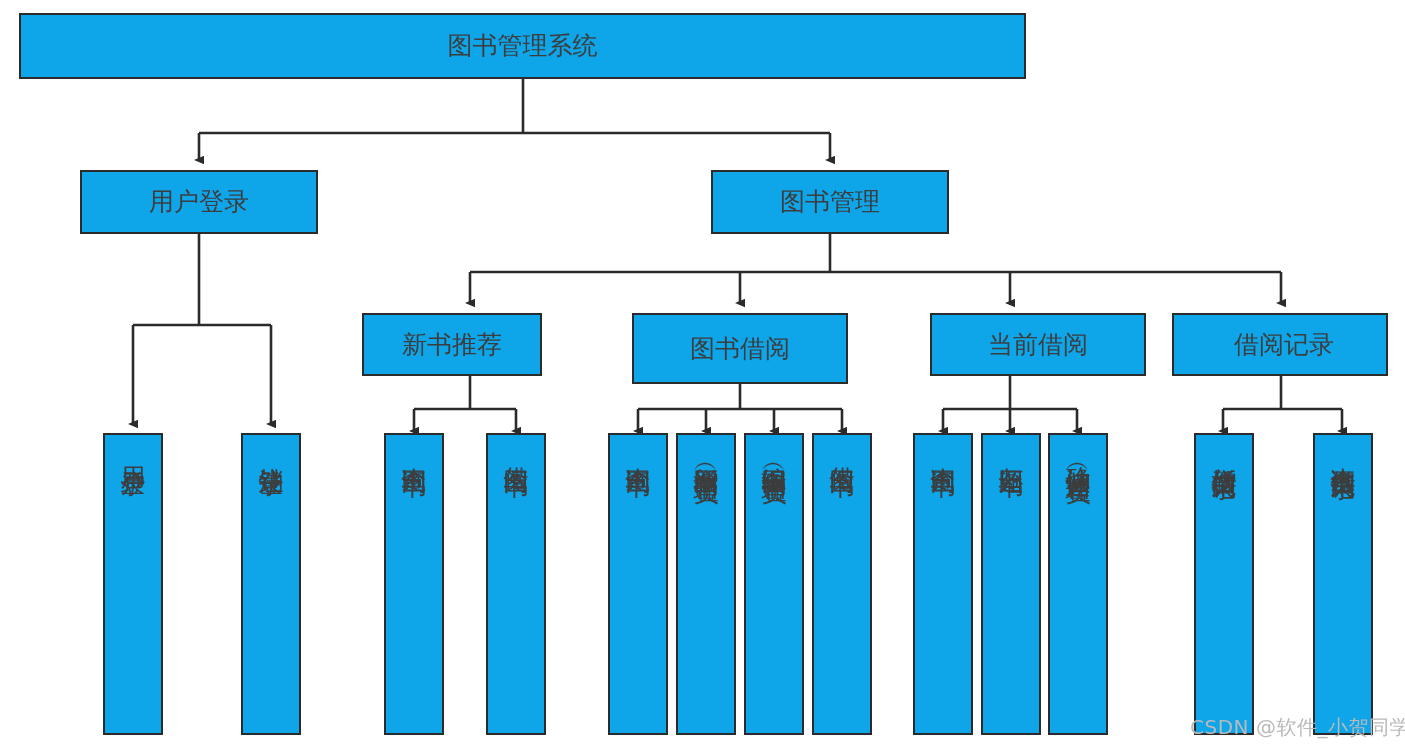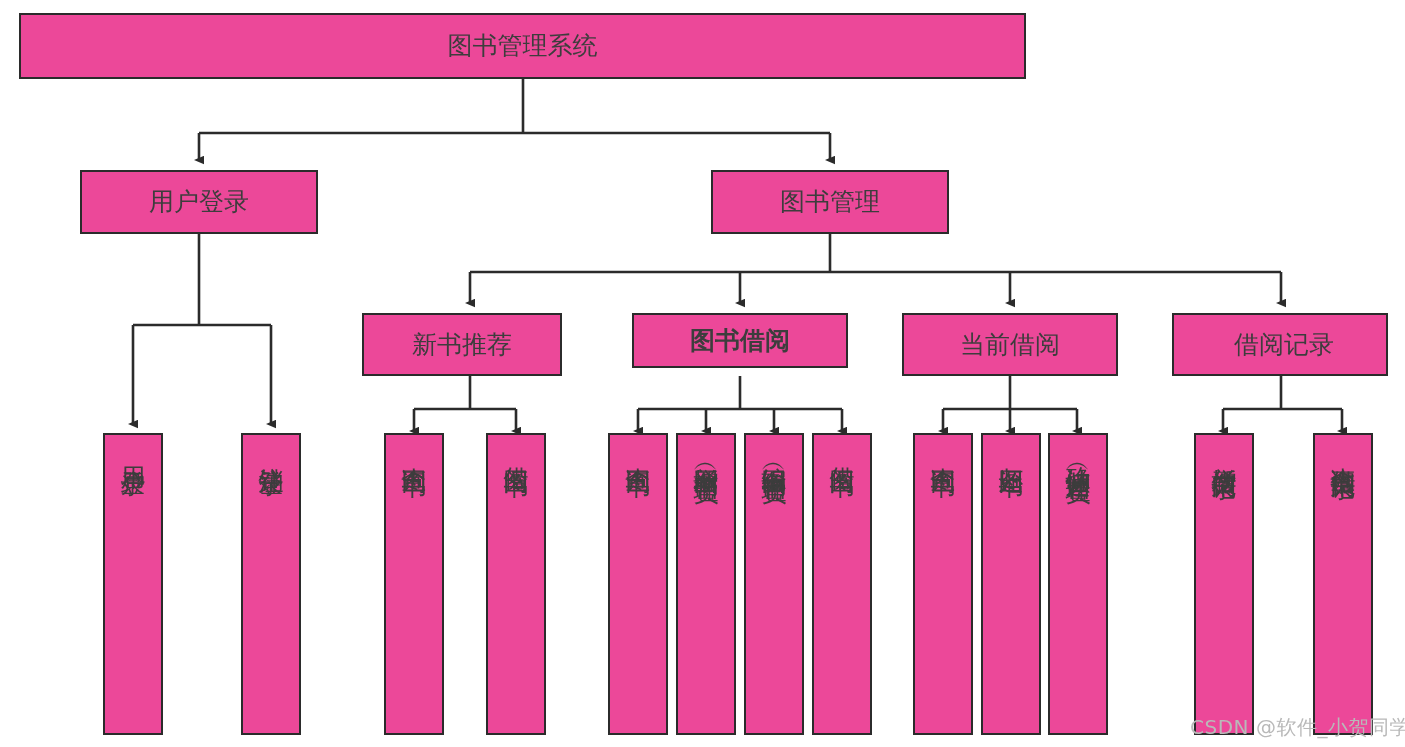--- a/index.html
+++ b/index.html
@@ -21,21 +21,21 @@
     position: absolute;
     left: 0;
     top: 0;
     width: 1405px;
     height: 747px;
   }
   .node {
     position: absolute;
     box-sizing: border-box;
     border: 2px solid #2b2b2b;
-    background: #ec4899;
+    background: #0ea5e9;
     display: flex;
     align-items: center;
     justify-content: center;
     color: #3d3d3d;
   }
   .node .label {
     color: #3d3d3d;
     line-height: 1.12;
     text-align: center;
     white-space: nowrap;
@@ -131,29 +131,29 @@
   </div>
 
   <div class="node h" style="left:80px; top:170px; width:238px; height:64px;">
     <span class="label">用户登录</span>
   </div>
 
   <div class="node h" style="left:711px; top:170px; width:238px; height:64px;font-family:Liberation Serif, serif;">
     <span class="label">图书管理</span>
   </div>
 
-  <div class="node h" style="left:362px; top:313px; width:200px; height:63px;">
+  <div class="node h" style="left:362px; top:313px; width:180px; height:63px;">
     <span class="label">新书推荐</span>
   </div>
 
-  <div class="node h" style="left:632px; top:313px; width:216px; height:55px;font-weight:bold;">
+  <div class="node h" style="left:632px; top:313px; width:216px; height:71px;">
     <span class="label">图书借阅</span>
   </div>
 
-  <div class="node h" style="left:902px; top:313px; width:216px; height:63px;justify-content:center;">
+  <div class="node h" style="left:930px; top:313px; width:216px; height:63px;justify-content:center;">
     <span class="label">当前借阅</span>
   </div>
 
   <div class="node h" style="left:1172px; top:313px; width:216px; height:63px;padding-left:8px;">
     <span class="label">借阅记录</span>
   </div>
 
   <div class="node v" style="left:103px; top:433px; width:60px; height:302px;">
     <span class="label">用户登录</span>
   </div>

